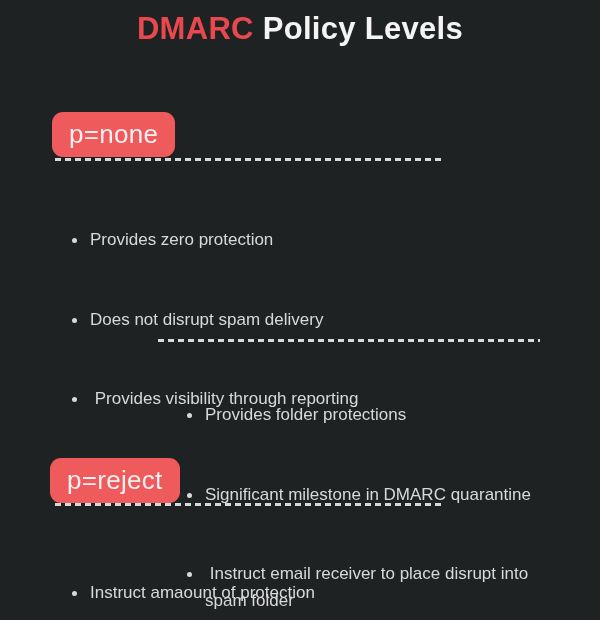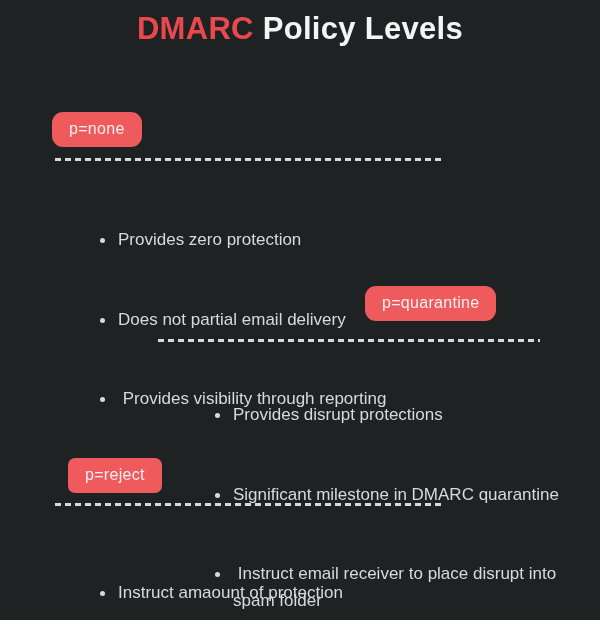--- a/index.html
+++ b/index.html
@@ -21,73 +21,72 @@
     font-size: 31px;
     font-weight: 700;
     color: var(--title_text, #f4f4f4);
     letter-spacing: 0.3px;
   }
   .title .accent { color: var(--title_accent, #e8484e); }
   .badge {
     position: absolute;
     background: var(--badge, #ef5a5c);
     color: var(--badge_text, #fbf0f0);
-    font-size: 16px;
+    font-size: 26px;
     line-height: 1;
     padding: 9px 17px 10px 17px;
     border-radius: 11px;
     letter-spacing: 0.3px;
   }
   .badge-none       { left: 52px;  top: 112px; }
   .badge-quarantine { left: 365px; top: 286px; }
-  .badge-reject     { left: 68px;  top: 458px; border-radius: 7px; }
+  .badge-reject     { left: 50px;  top: 458px; }
   .divider {
     position: absolute;
     height: 3px;
     background: repeating-linear-gradient(90deg,
       var(--text, #d9d9d9) 0 6px, transparent 6px 10px);
   }
   .divider-none       { left: 55px;  top: 158px; width: 386px; }
   .divider-quarantine { left: 158px; top: 339px; width: 382px; }
   .divider-reject     { left: 55px;  top: 503px; width: 390px; }
   .bullets {
     position: absolute;
     margin: 0;
     padding: 0 0 0 20px;
     list-style: disc outside;
     color: var(--text, #d9d9d9);
     font-size: 17px;
     line-height: 26.5px;
     white-space: pre-wrap;
   }
   .bullets li::marker { color: var(--text, #d9d9d9); font-size: 15px; }
-  .bullets li { padding-left: 2px; margin-left: 28px; }
+  .bullets li { padding-left: 2px; }
   .bullets-none       { left: 68px;  top: 174px; width: 360px; }
   .bullets-quarantine { left: 183px; top: 349px; width: 358px; }
   .bullets-reject     { left: 68px;  top: 527px; width: 415px; }
 </style>
 </head>
 <body>
 
 <div class="poster">
 
   <h1 class="title"><span class="accent">DMARC</span><span> Policy Levels</span></h1>
 
   <div class="badge badge-none">p=none</div>
   <div class="divider divider-none"></div>
   <ul class="bullets bullets-none">
     <li>Provides zero protection</li>
-    <li>Does not partial email delivery</li>
+    <li>Does not disrupt spam delivery</li>
     <li> Provides visibility through reporting</li>
   </ul>
 
-  <div class="badge badge-quarantine">p=quarantine</div>
   <div class="divider divider-quarantine"></div>
   <ul class="bullets bullets-quarantine">
-    <li>Provides disrupt protections</li>
+    <li>Provides folder protections</li>
     <li>Significant milestone in DMARC quarantine</li>
     <li> Instruct email receiver to place disrupt into spam folder</li>
   </ul>
 
   <div class="badge badge-reject">p=reject</div>
   <div class="divider divider-reject"></div>
   <ul class="bullets bullets-reject">
     <li>Instruct amaount of protection</li>
     
     

